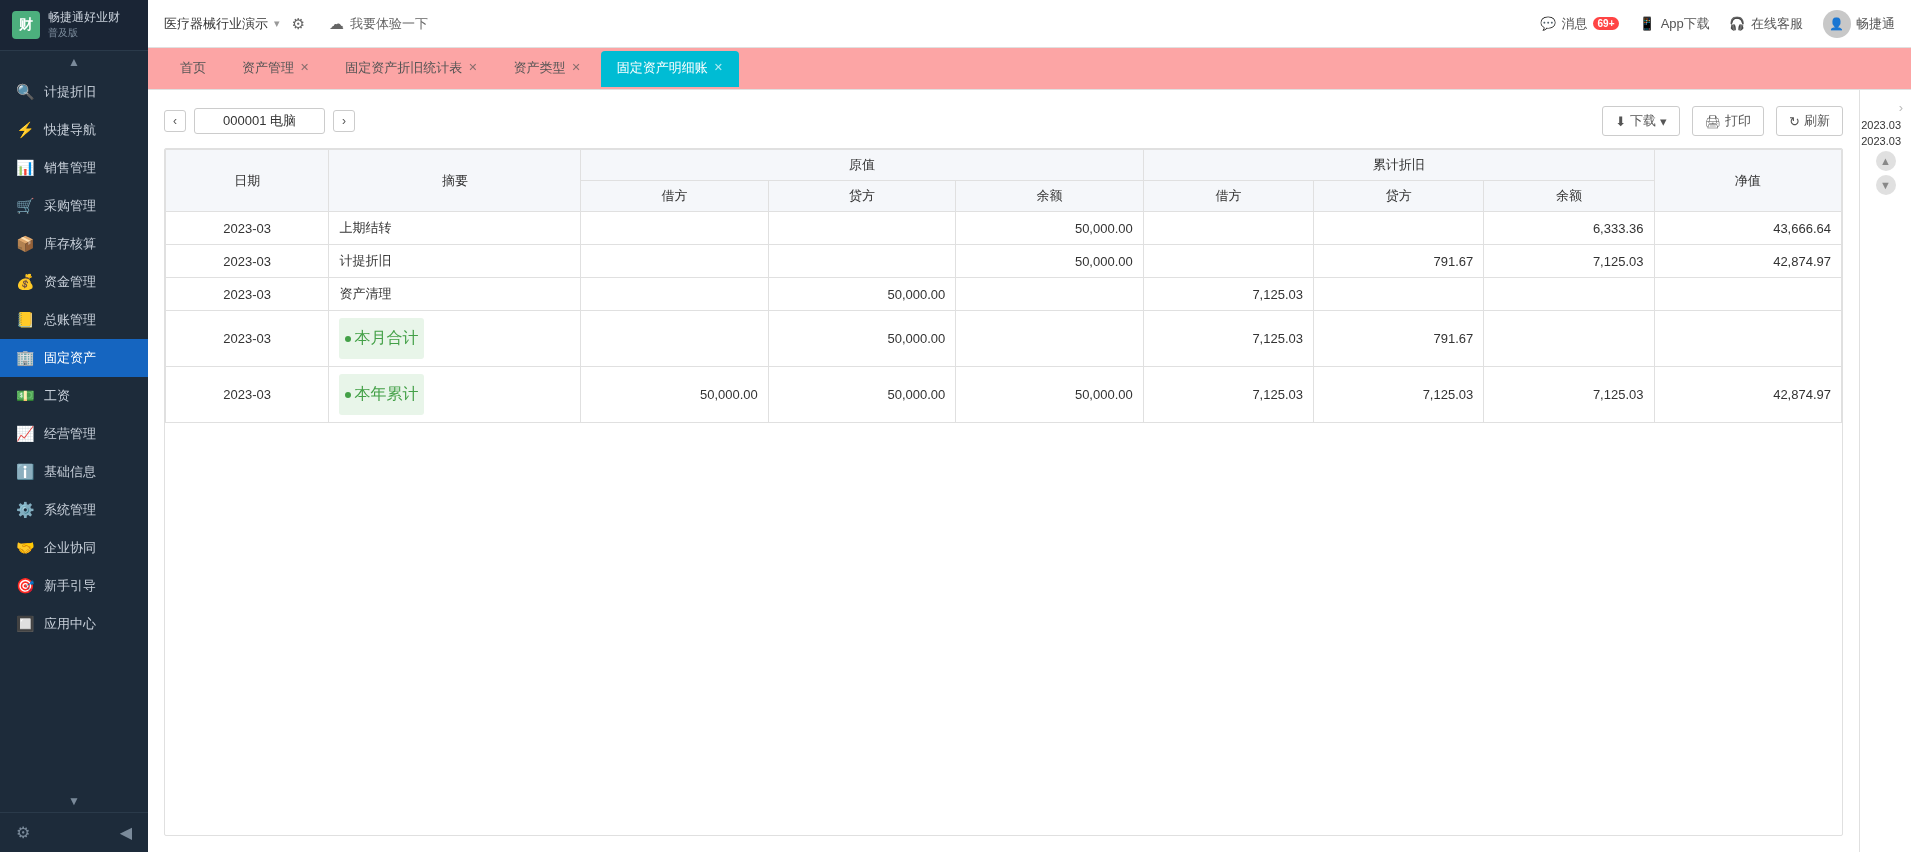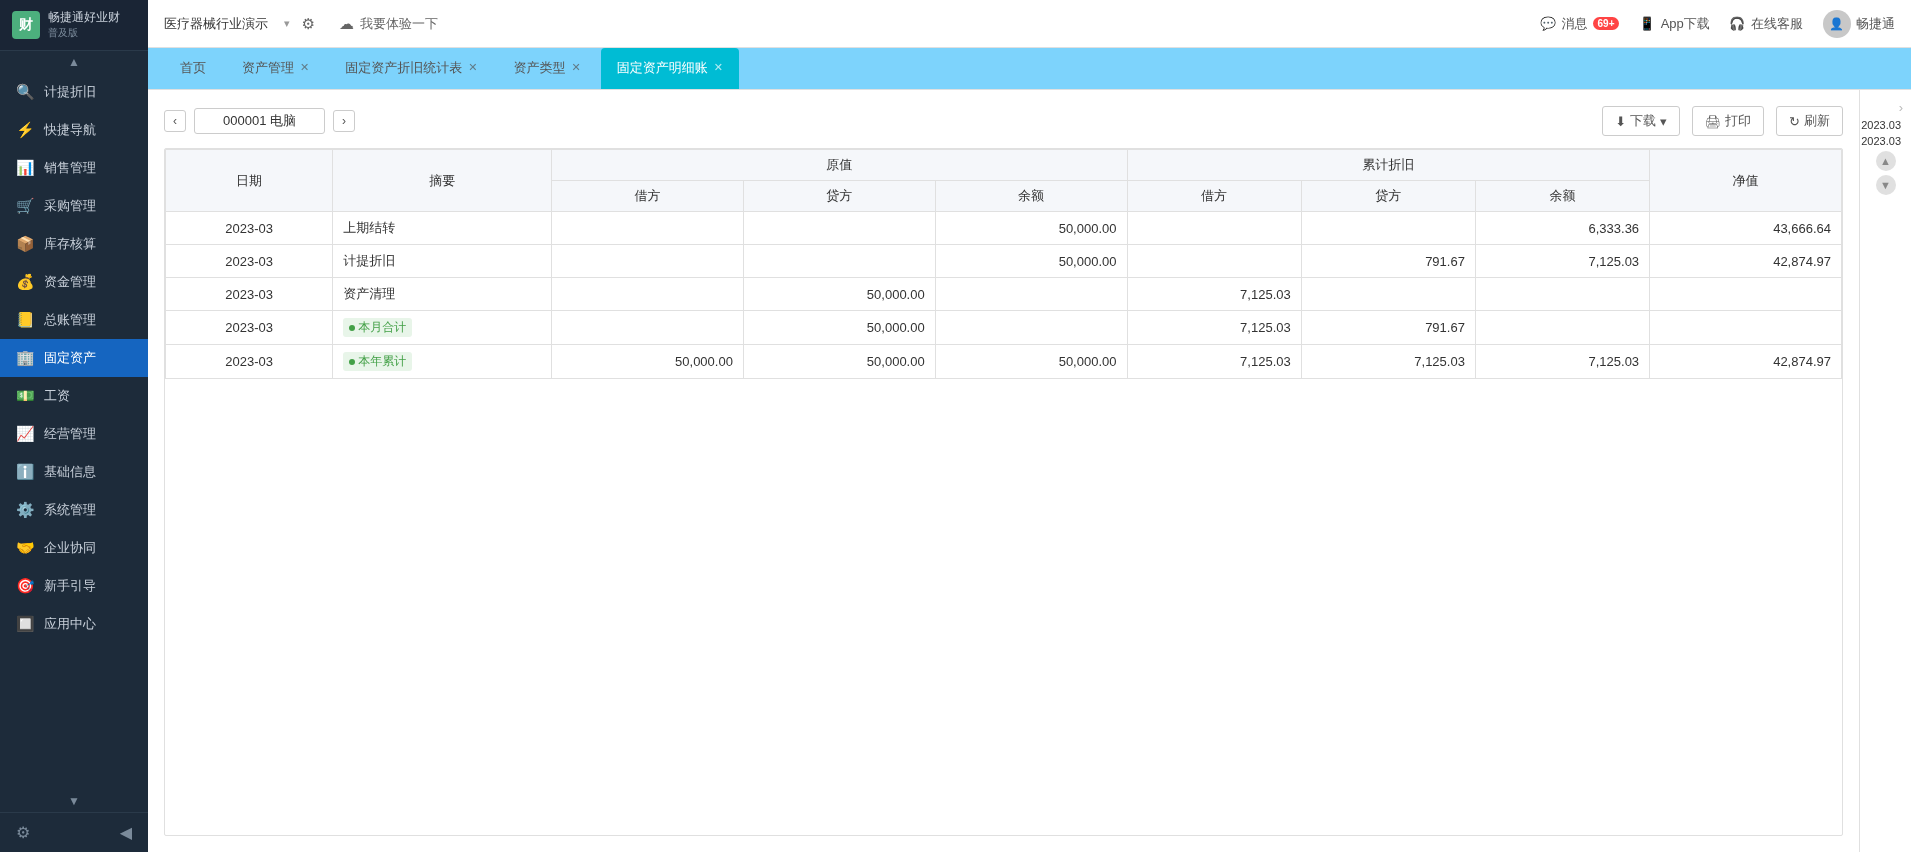--- a/index.html
+++ b/index.html
@@ -65,21 +65,21 @@
     
     .topbar {
       background: white;
       border-bottom: 1px solid #e0e0e0;
       display: flex; align-items: center;
       padding: 0 16px;
       height: 48px;
       gap: 12px;
     }
     .topbar-project {
-      display: flex; align-items: center; gap: 16px;
+      display: flex; align-items: center; gap: 6px;
       font-size: 13px; color: #333;
       cursor: pointer;
     }
     .topbar-project-arrow { color: #999; font-size: 11px; }
     .topbar-gear { color: #666; cursor: pointer; font-size: 15px; }
     .topbar-experience {
       display: flex; align-items: center; gap: 6px;
       margin-left: 12px;
       color: #666; font-size: 13px; cursor: pointer;
     }
@@ -103,23 +103,23 @@
     .topbar-avatar {
       width: 28px; height: 28px;
       background: #c8c8c8;
       border-radius: 50%;
       display: flex; align-items: center; justify-content: center;
       font-size: 12px; color: #666;
     }
 
     
     .tabs-bar {
-      background: #7dd3fc;
+      background: #fca5a5;
       border-bottom: 1px solid #e0e0e0;
-      display: flex; 
+      display: flex; align-items: center;
       padding: 0 16px;
       height: 42px;
       gap: 4px;
     }
     .tab {
       display: flex; align-items: center; gap: 6px;
       padding: 8px 16px;
       font-size: 13px;
       cursor: pointer;
       color: #555;
@@ -216,22 +216,22 @@
       white-space: nowrap;
     }
     td.right { text-align: right; }
     td.center { text-align: center; }
 
     .tag-green {
       display: inline-flex; align-items: center; gap: 3px;
       background: #e8f5e9;
       color: #43a047;
       border-radius: 3px;
-      padding: 1px 6px;
-      font-size: 12px;
+      padding: 10px 6px;
+      font-size: 16px;
     }
     .tag-green-dot {
       width: 6px; height: 6px;
       background: #43a047;
       border-radius: 50%;
     }
 
     
     .right-panel {
       width: 52px;

